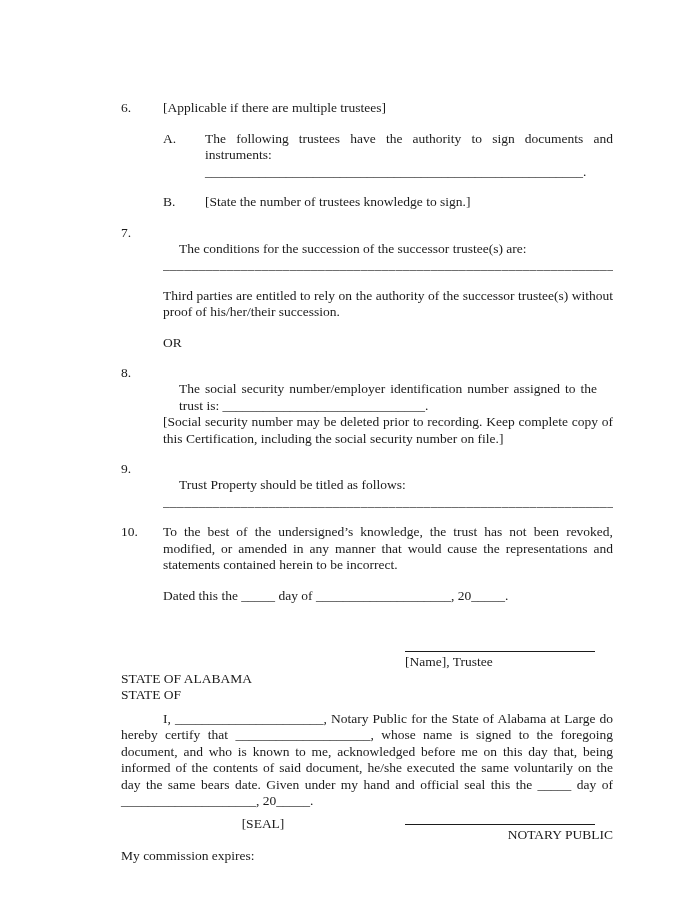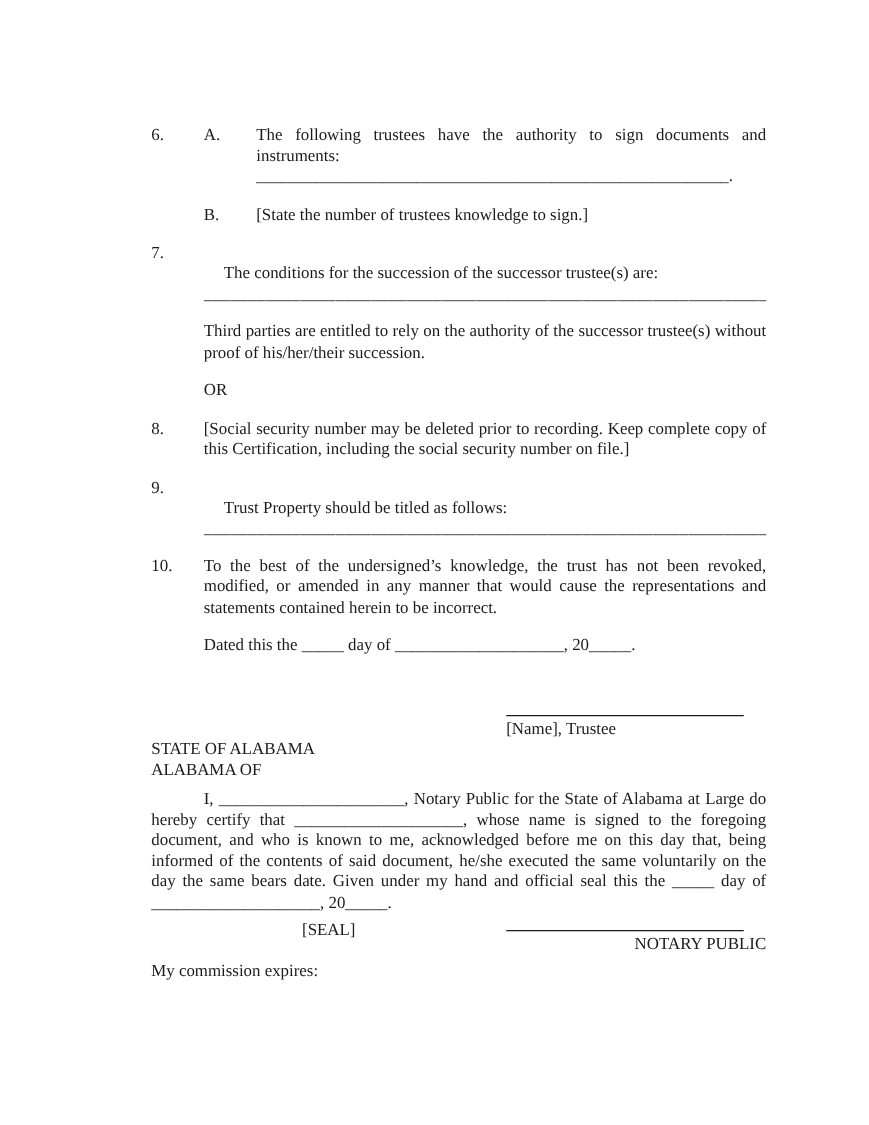--- a/index.html
+++ b/index.html
@@ -59,20 +59,21 @@
   .cell-right .hline { margin-top: 8px; margin-bottom: 2px; }
 </style>
 </head>
 <body>
 
 <div class="page">
 
   <div class="item">
     <div class="num">6.</div>
     <div class="body">
+      <p class="para">[Applicable if there are multiple trustees]</p>
       <div class="sub">
         <div class="num">A.</div>
         <p class="para just">The following trustees have the authority to sign documents and instruments: ________________________________________________________.</p>
       </div>
       <div class="sub">
         <div class="num">B.</div>
         <p class="para">[State the number of trustees knowledge to sign.]</p>
       </div>
     </div>
   </div>
@@ -83,20 +84,21 @@
       <p class="m0">The conditions for the succession of the successor trustee(s) are:</p>
       <p class="para blankline">_________________________________________________________________.</p>
       <p class="para just">Third parties are entitled to rely on the authority of the successor trustee(s) without proof of his/her/their succession.</p>
       <p class="para">OR</p>
     </div>
   </div>
 
   <div class="item">
     <div class="num">8.</div>
     <div class="body">
+      <p class="m0 just">The social security number/employer identification number assigned to the trust is: ______________________________.</p>
       <p class="para just">[Social security number may be deleted prior to recording.  Keep complete copy of this Certification, including the social security number on file.]</p>
     </div>
   </div>
 
   <div class="item">
     <div class="num">9.</div>
     <div class="body">
       <p class="m0">Trust Property should be titled as follows:</p>
       <p class="para blankline">_________________________________________________________________.</p>
     </div>
@@ -110,21 +112,21 @@
     </div>
   </div>
 
   <div class="sig-right">
     <div class="hline"></div>
     <div>[Name], Trustee</div>
   </div>
 
   <div class="stateblock">
     <div>STATE OF ALABAMA</div>
-    <div>ALABAMA OF</div>
+    <div>STATE OF</div>
   </div>
 
   <p class="notary-para">I, ______________________, Notary Public for the State of Alabama at Large do hereby certify that ____________________, whose name is signed to the foregoing document, and who is known to me, acknowledged before me on this day that, being informed of the contents of said document, he/she executed the same voluntarily on the day the same bears date.  Given under my hand and official seal this the _____ day of ____________________, 20_____.</p>
 
   <div class="row">
     <div class="cell-left">[SEAL]</div>
     <div class="cell-right">
       <div class="hline"></div>
       <div>NOTARY PUBLIC</div>
     </div>

